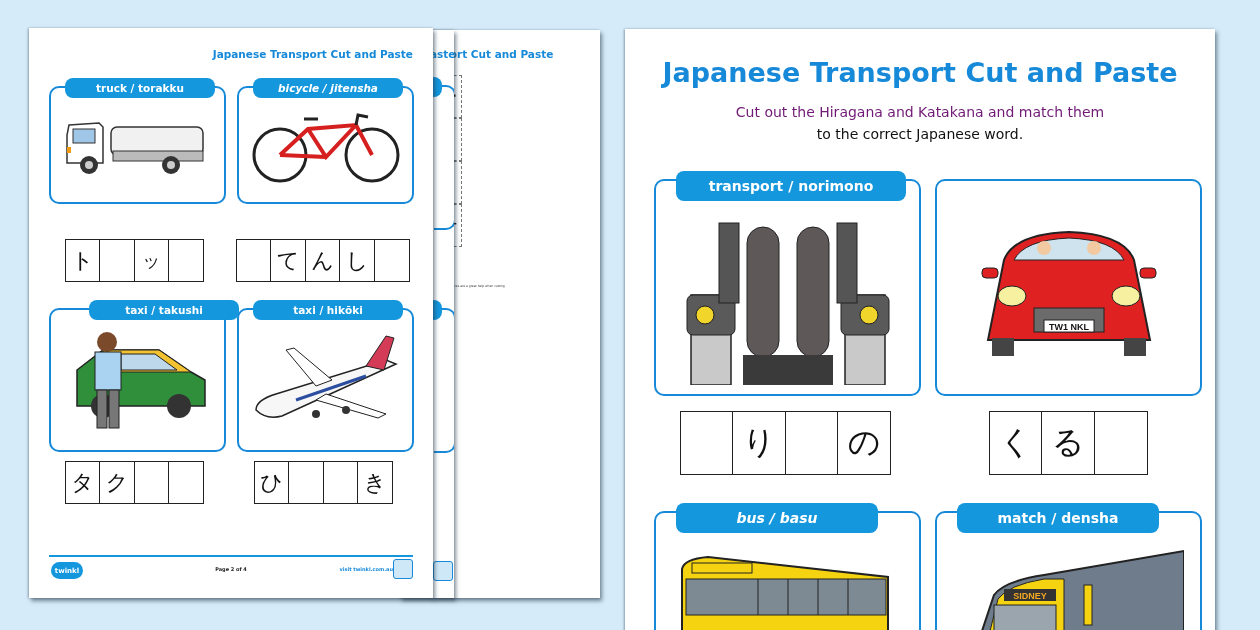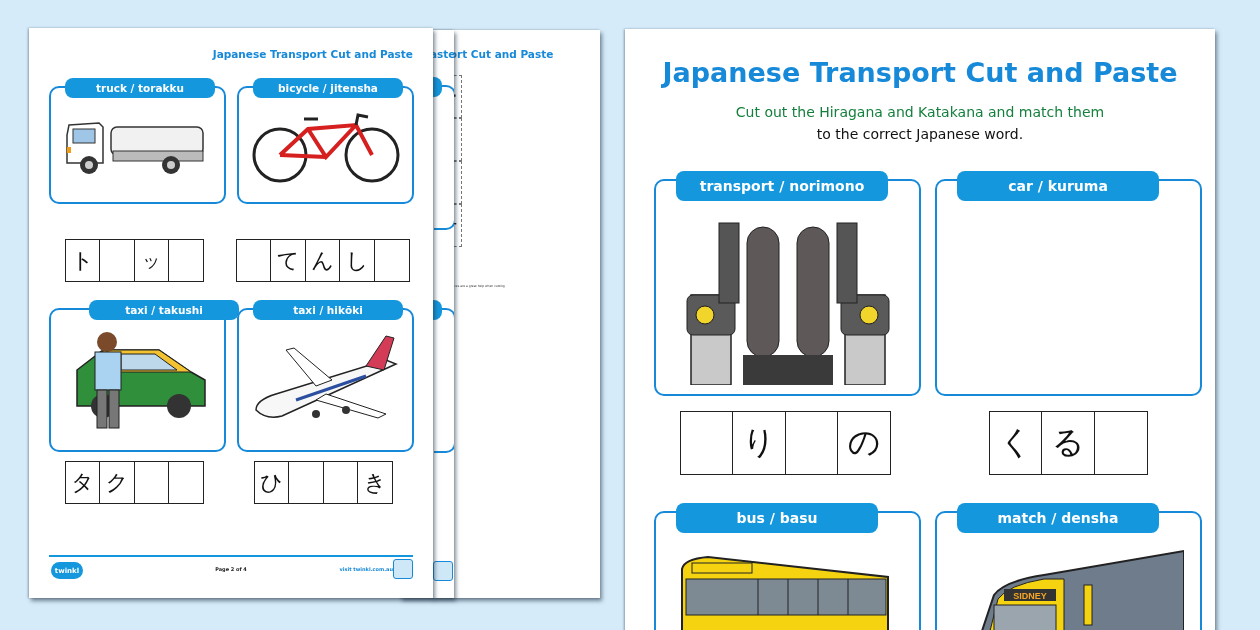--- a/index.html
+++ b/index.html
@@ -131,21 +131,21 @@
       </svg>
     </div>
   </div>
   <div class="boxes" style="left:37px; top:211px;">
     <div class="cell" style="width:36px;height:43px;font-size:22px;">ト</div>
     <div class="cell" style="width:36px;height:43px;font-size:22px;"></div>
     <div class="cell" style="width:36px;height:43px;font-size:18px;">ッ</div>
     <div class="cell" style="width:36px;height:43px;font-size:22px;"></div>
   </div>
 
-  <div class="card" style="left:208px; top:58px; width:177px; height:118px;">
+  <div class="card" style="left:208px; top:58px; width:177px; height:118px;font-style:italic;">
     <div class="tab" style="left:14px; width:150px; height:20px; line-height:20px; font-size:10.5px;">bicycle / jitensha</div>
     <div class="art">
       <svg width="160" height="80" viewBox="0 0 160 80">
         <circle cx="34" cy="50" r="26" fill="none" stroke="#222" stroke-width="3"></circle>
         <circle cx="126" cy="50" r="26" fill="none" stroke="#222" stroke-width="3"></circle>
         <path d="M34 50 L62 24 L110 20 L126 50 M62 24 L80 52 L110 20 M34 50 L80 52" fill="none" stroke="#d6201f" stroke-width="4"></path>
         <path d="M58 14 L72 14 M110 20 L112 10 L122 12" stroke="#222" stroke-width="3" fill="none"></path>
       </svg>
     </div>
   </div>
@@ -203,25 +203,25 @@
 
   <div class="footer-line"></div>
   <div class="twinkl-logo">twinkl</div>
   <div class="footer-page">Page 2 of 4</div>
   <div class="footer-url">visit twinkl.com.au</div>
   <div class="badge"></div>
 </div>
 
 <div class="page" id="page-main">
   <div style="position:absolute; left:0; right:0; top:28px; text-align:center; color:#1689d8; font-weight:bold; font-size:27px; white-space:nowrap;">Japanese Transport Cut and Paste</div>
-  <div style="position:absolute; left:0; right:0; top:75px; text-align:center; color:#15803d; font-size:14px;">Cut out the Hiragana and Katakana and match them</div>
+  <div style="position:absolute; left:0; right:0; top:75px; text-align:center; color:#701a75; font-size:14px;">Cut out the Hiragana and Katakana and match them</div>
   <div style="position:absolute; left:0; right:0; top:97px; text-align:center; color:#111; font-size:14px;">to the correct Japanese word.</div>
 
   <div class="card" style="left:29px; top:150px; width:267px; height:217px;">
-    <div class="tab" style="left:20px; width:212px; height:30px; line-height:30px; font-size:14px;">transport / norimono</div>
+    <div class="tab" style="left:20px; width:230px; height:30px; line-height:30px; font-size:14px;">transport / norimono</div>
     <div class="art" style="top:24px;">
       <svg width="210" height="170" viewBox="0 0 210 170">
         <rect x="8" y="80" width="40" height="90" fill="#c9c9c9" stroke="#222" stroke-width="1.5"></rect>
         <rect x="162" y="80" width="40" height="90" fill="#c9c9c9" stroke="#222" stroke-width="1.5"></rect>
         <rect x="4" y="80" width="48" height="40" rx="6" fill="#5a5a5a" stroke="#222"></rect>
         <rect x="158" y="80" width="48" height="40" rx="6" fill="#5a5a5a" stroke="#222"></rect>
         <circle cx="22" cy="100" r="9" fill="#f1d52a" stroke="#222"></circle>
         <circle cx="186" cy="100" r="9" fill="#f1d52a" stroke="#222"></circle>
         <rect x="36" y="8" width="20" height="80" fill="#555" stroke="#222"></rect>
         <rect x="154" y="8" width="20" height="80" fill="#555" stroke="#222"></rect>
@@ -232,30 +232,46 @@
     </div>
   </div>
   <div class="boxes" style="left:56px; top:382px;">
     <div class="cell" style="width:54px;height:64px;font-size:32px;"></div>
     <div class="cell" style="width:54px;height:64px;font-size:32px;">り</div>
     <div class="cell" style="width:54px;height:64px;font-size:32px;"></div>
     <div class="cell" style="width:54px;height:64px;font-size:32px;">の</div>
   </div>
 
   <div class="card" style="left:310px; top:150px; width:267px; height:217px;">
-    <div class="tab" style="left:20px; width:202px; height:30px; line-height:30px; font-size:14px;">car / kuruma</div>
+    <div class="art" style="top:24px;">
+      <svg width="190" height="160" viewBox="0 0 190 160">
+        <path d="M30 40 Q40 14 95 12 Q150 14 160 40 L176 120 L14 120 Z" fill="#e02121" stroke="#222" stroke-width="2"></path>
+        <path d="M40 40 Q50 20 95 18 Q140 20 150 40 Z" fill="#cfe3ef" stroke="#222"></path>
+        <circle cx="70" cy="28" r="7" fill="#f2c9a0"></circle>
+          <circle cx="120" cy="28" r="7" fill="#f2c9a0"></circle>
+        <rect x="8" y="48" width="16" height="10" rx="4" fill="#e02121" stroke="#222"></rect>
+        <rect x="166" y="48" width="16" height="10" rx="4" fill="#e02121" stroke="#222"></rect>
+        <ellipse cx="38" cy="76" rx="14" ry="10" fill="#f7f0a0" stroke="#222"></ellipse>
+        <ellipse cx="152" cy="76" rx="14" ry="10" fill="#f7f0a0" stroke="#222"></ellipse>
+        <rect x="60" y="88" width="70" height="24" fill="#6b6b6b" stroke="#222"></rect>
+        <rect x="70" y="100" width="50" height="12" fill="#fff" stroke="#222"></rect>
+        <text x="95" y="110" font-size="9" font-weight="bold" text-anchor="middle" font-family="Liberation Sans, sans-serif" fill="#111">TW1 NKL</text>
+        <rect x="18" y="118" width="22" height="18" fill="#444"></rect>
+          <rect x="150" y="118" width="22" height="18" fill="#444"></rect>
+      </svg>
+    </div>
   </div>
   <div class="boxes" style="left:365px; top:382px;">
     <div class="cell" style="width:54px;height:64px;font-size:32px;">く</div>
     <div class="cell" style="width:54px;height:64px;font-size:32px;">る</div>
     <div class="cell" style="width:54px;height:64px;font-size:32px;"></div>
   </div>
 
   <div class="card" style="left:29px; top:482px; width:267px; height:170px;">
-    <div class="tab" style="left:20px; width:202px; height:30px; line-height:30px; font-size:14px;">bus / basu</div>
+    <div class="tab" style="left:20px; width:202px; height:30px; line-height:30px; font-size:14px;font-style:italic;">bus / basu</div>
     <div class="art" style="top:40px; align-items:flex-start;">
       <svg width="220" height="100" viewBox="0 0 220 100">
         <path d="M4 16 Q6 6 30 4 L210 24 L210 100 L4 100 Z" fill="#f5d311" stroke="#222" stroke-width="2"></path>
         <rect x="14" y="10" width="60" height="10" fill="#f5d311" stroke="#222"></rect>
         <rect x="8" y="26" width="200" height="36" fill="#7d8a94" stroke="#222"></rect>
         <path d="M80 26 L80 62 M110 26 L110 62 M140 26 L140 62 M170 26 L170 62" stroke="#222"></path>
       </svg>
     </div>
   </div>
 

